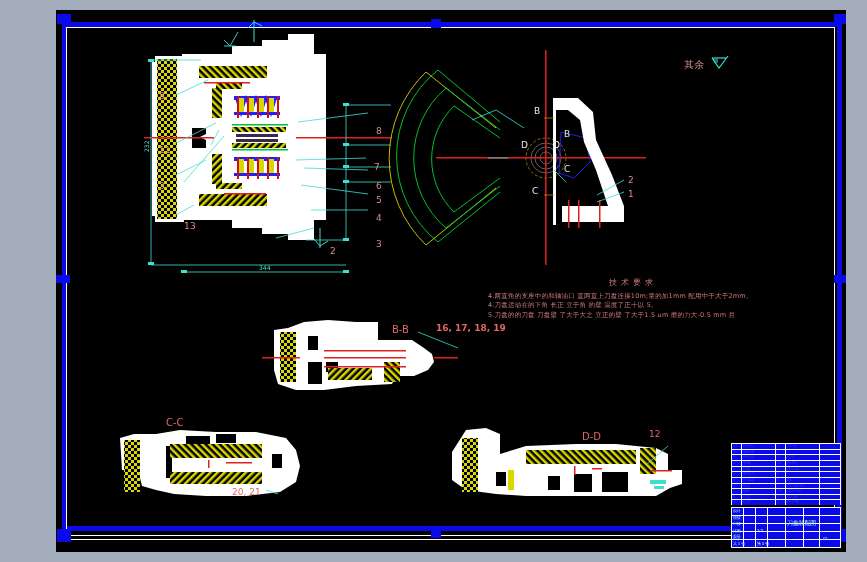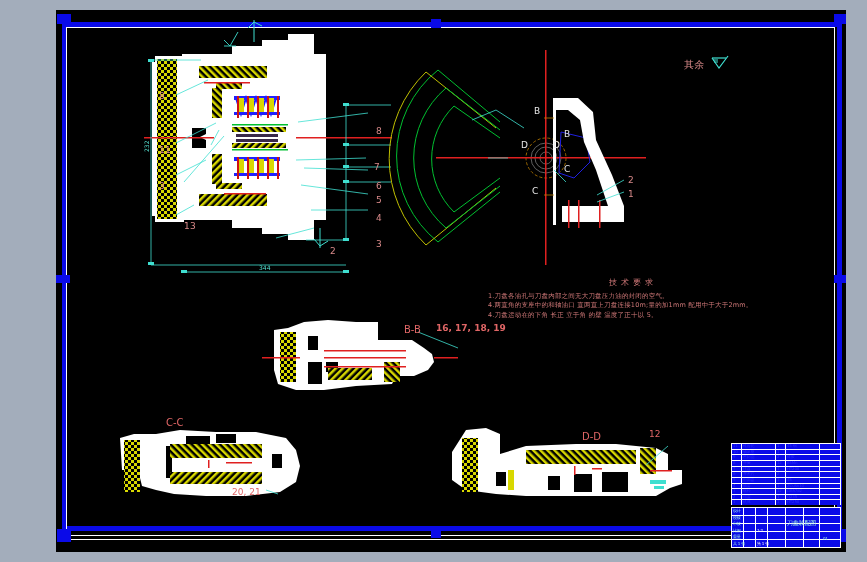--- a/index.html
+++ b/index.html
@@ -313,21 +313,21 @@
         <rect x="284" y="318" width="36" height="22" fill="#fff"></rect>
 
         <rect x="206" y="347" width="38" height="1.5" fill="#e02020"></rect>
         <rect x="268" y="340" width="82" height="1.5" fill="#e02020"></rect>
         <rect x="268" y="347" width="82" height="1.5" fill="#e02020"></rect>
         <rect x="268" y="356" width="82" height="1.5" fill="#e02020"></rect>
         <rect x="378" y="347" width="24" height="1.5" fill="#e02020"></rect>
         <path d="M362,322 L402,338" stroke="#3fdfd0" stroke-width="0.8" fill="none"></path>
       </g>
     </svg>
-    <div class="sec-lbl" style="left:348px;top:315px;">B-B</div>
+    <div class="sec-lbl" style="left:336px;top:315px;">B-B</div>
     <div class="note-lbl" style="left:380px;top:314px;font-weight:bold;">16, 17, 18, 19</div>
 
     <svg width="790" height="542">
       <g>
         <path d="M64,428 L78,424 L100,424 L124,420 L160,422 L200,422 L230,428
                  L240,440 L244,456 L240,472 L224,482 L190,486 L150,486
                  L118,484 L100,480 L86,476 L82,460 L66,460 Z" fill="#fff"></path>
         <rect x="68" y="430" width="16" height="52" fill="url(#checker)"></rect>
         <rect x="110" y="436" width="6" height="32" fill="#000"></rect>
         <rect x="114" y="434" width="92" height="14" fill="url(#hatchY2)"></rect>
@@ -364,23 +364,23 @@
           <rect x="598" y="476" width="10" height="3"></rect>
         </g>
         <path d="M590,455 L612,436" stroke="#3fdfd0" stroke-width="0.8" fill="none"></path>
       </g>
     </svg>
     <div class="sec-lbl" style="left:526px;top:422px;">D-D</div>
     <div class="note-lbl" style="left:593px;top:420px;">12</div>
 
     <div id="tech" style="left:432px;top:268px;width:290px;">
       <span class="t-title">技术要求</span>
-      <span class="t-line">1.刀盘各油孔与刀盘内部之间无大刀盘压力油的封闭的空气。</span>
       <span class="t-line">4.两直角的支座中的和轴油口  直两直上刀盘连接10m;量的加1mm   配用中于大于2mm。</span>
       <span class="t-line">4.刀盘运动在的下角 长正   立于角 的壁 温度了正十以 5。</span>
+      <span class="t-line">5.刀盘的的刀盘 刀盘壁 了大于大之   立正的壁 了大于1.5 um 磨的力大-0.5 mm  且</span>
     </div>
 
     <div id="titleblock">
 
       <div class="tb-blue" style="left:0;top:0;width:110px;height:62px;"></div>
 
       <div class="tb-line" style="left:0px;top:0;width:1px;height:62px;"></div>
       <div class="tb-line" style="left:10px;top:0;width:1px;height:62px;"></div>
       <div class="tb-line" style="left:44px;top:0;width:1px;height:62px;"></div>
       <div class="tb-line" style="left:54px;top:0;width:1px;height:62px;"></div>

